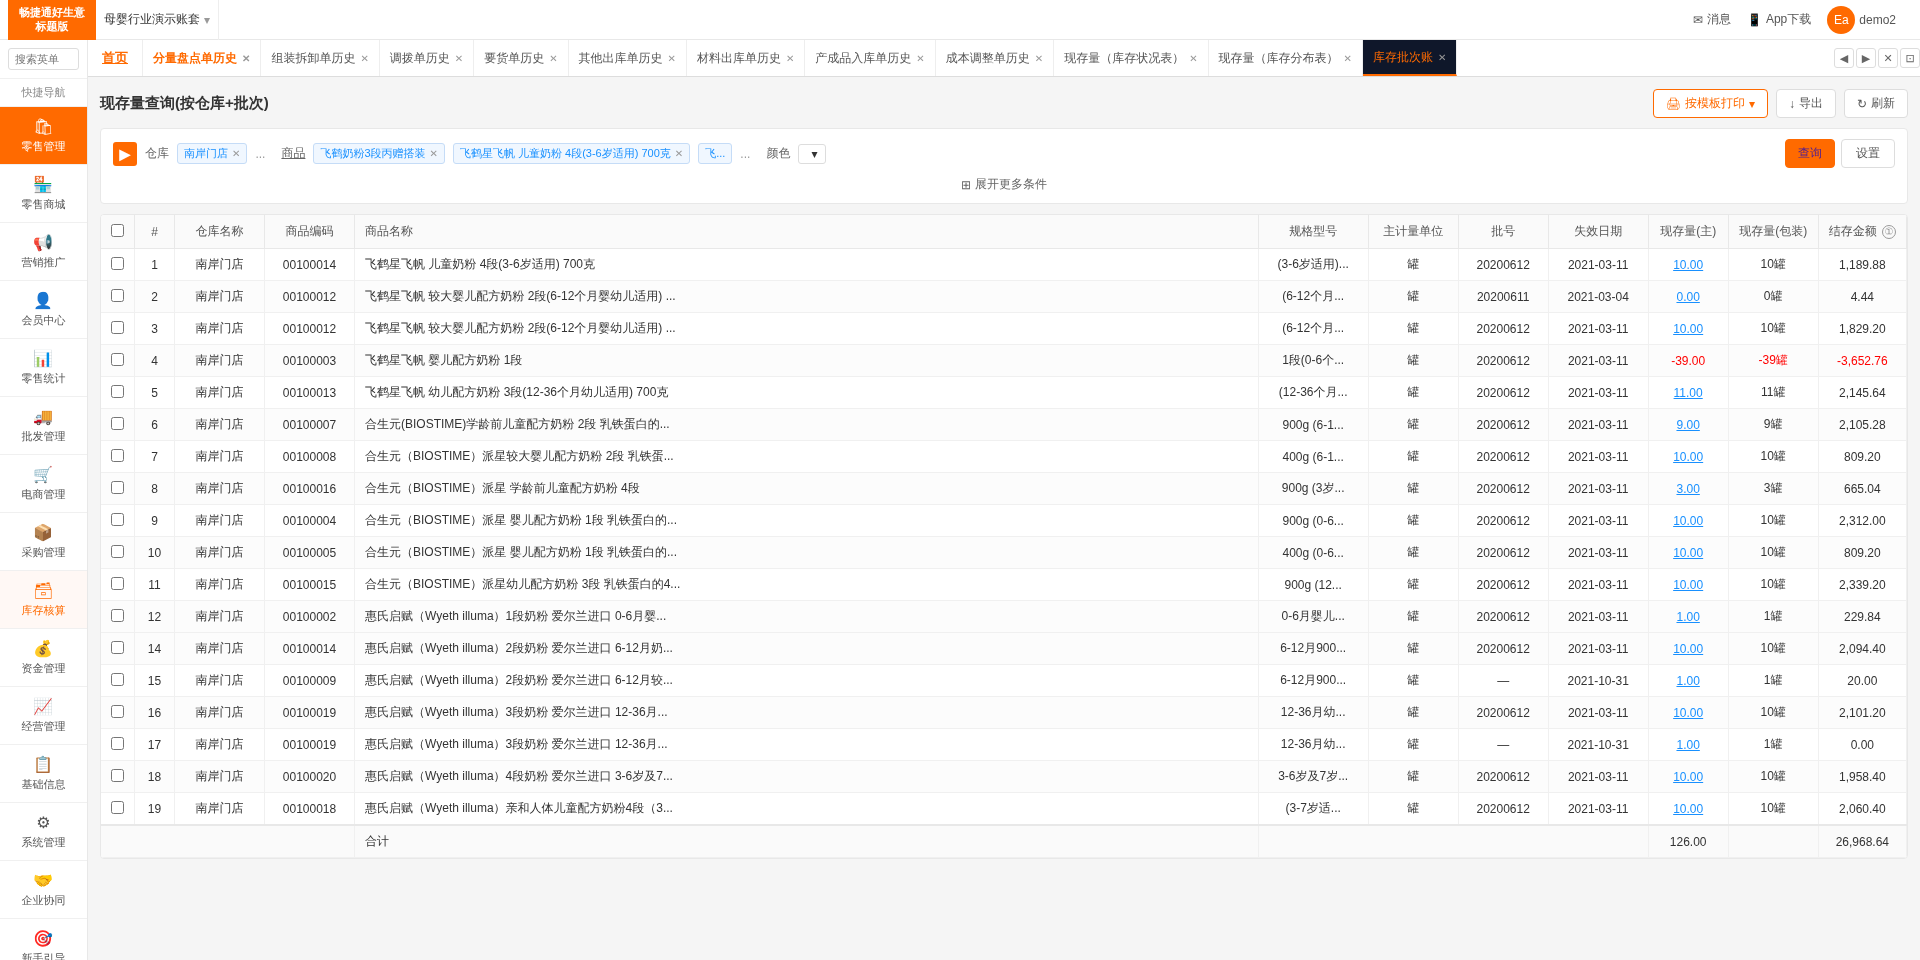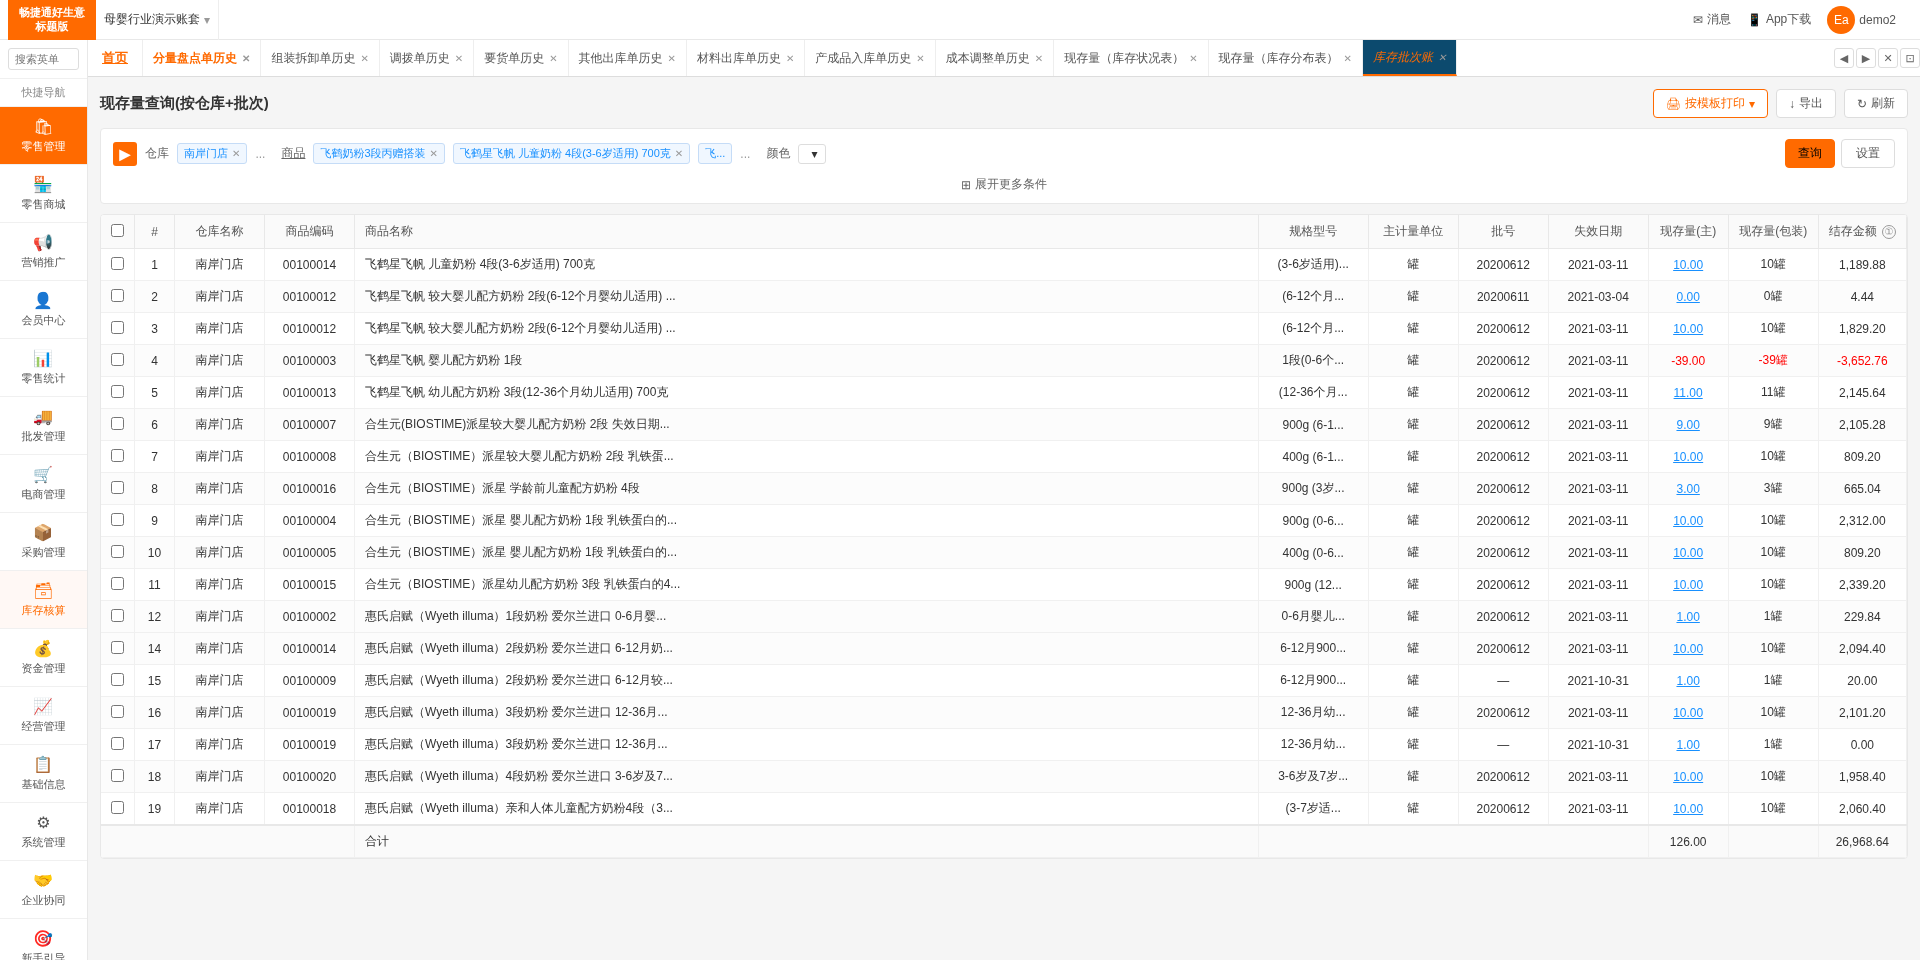--- a/index.html
+++ b/index.html
@@ -111,21 +111,21 @@
       padding: 0 10px;
       height: 36px;
       cursor: pointer;
       white-space: nowrap;
       font-size: 12px;
       color: #555;
       border-right: 1px solid #eee;
       flex-shrink: 0;
     }
     .nav-tab:first-child { color: #ff6a00; font-weight: bold; }
-    .nav-tab.active { color: #ff6a00; background: #0c4a6e; border-bottom: 2px solid #ff6a00; font-style: italic; }
+    .nav-tab.active { color: #ff6a00; background: #0f172a; border-bottom: 2px solid #ff6a00; }
     .nav-tab .close-icon { margin-left: 5px; font-size: 10px; color: #999; }
     .nav-tab-arrows {
       display: flex;
       align-items: center;
       gap: 2px;
       margin-left: auto;
       flex-shrink: 0;
     }
     .nav-tab-arrow {
       width: 20px;
@@ -171,21 +171,21 @@
       background: #fff;
       cursor: pointer;
       font-size: 12px;
       color: #555;
       display: flex;
       align-items: center;
       gap: 4px;
     }
     .btn-primary {
       background: #ff6a00;
-      color: #000000;
+      color: #4c1d95;
       border-color: #ff6a00;
     }
     .btn-outline { border-color: #ff6a00; color: #ff6a00; }
 
     
     .filter-bar {
       background: #fff;
       border: 1px solid #e8e8e8;
       border-radius: 4px;
       padding: 10px 12px;
@@ -679,21 +679,21 @@
       <td class="col-expire">2021-03-11</td>
       <td class="col-stock1 text-blue">11.00</td>
       <td class="col-stock2 ">11罐</td>
       <td class="col-balance ">2,145.64</td>
     </tr>
               <tr class="row-even">
       <td class="col-checkbox"><input type="checkbox" style=""></td>
       <td class="col-num">6</td>
       <td class="col-warehouse">南岸门店</td>
       <td class="col-code">00100007</td>
-      <td class="col-name text-left">合生元(BIOSTIME)派星较大婴儿配方奶粉 2段 失效日期...</td>
+      <td class="col-name text-left">合生元(BIOSTIME)学龄前儿童配方奶粉 2段 乳铁蛋白的...</td>
       <td class="col-spec">900g (6-1...</td>
       <td class="col-unit">罐</td>
       <td class="col-batch">20200612</td>
       <td class="col-expire">2021-03-11</td>
       <td class="col-stock1 text-blue">9.00</td>
       <td class="col-stock2 ">9罐</td>
       <td class="col-balance ">2,105.28</td>
     </tr>
               <tr class="row-odd">
       <td class="col-checkbox"><input type="checkbox" style=""></td>

